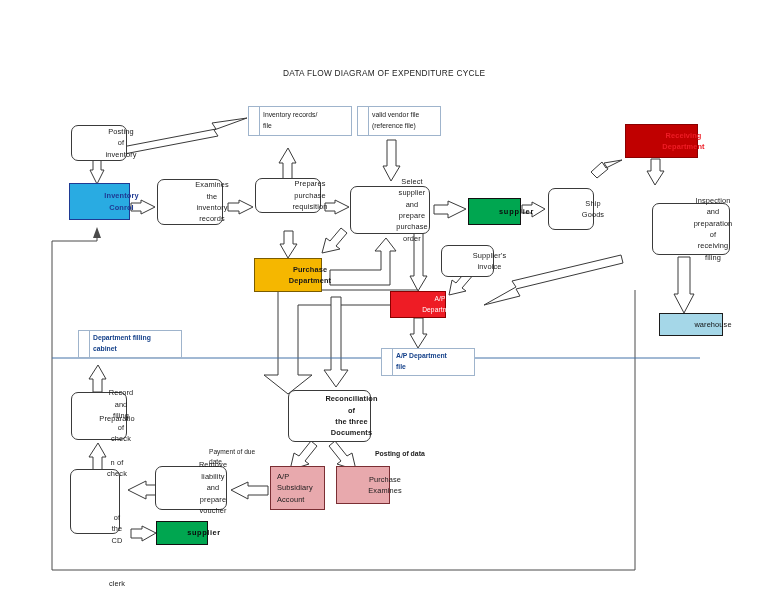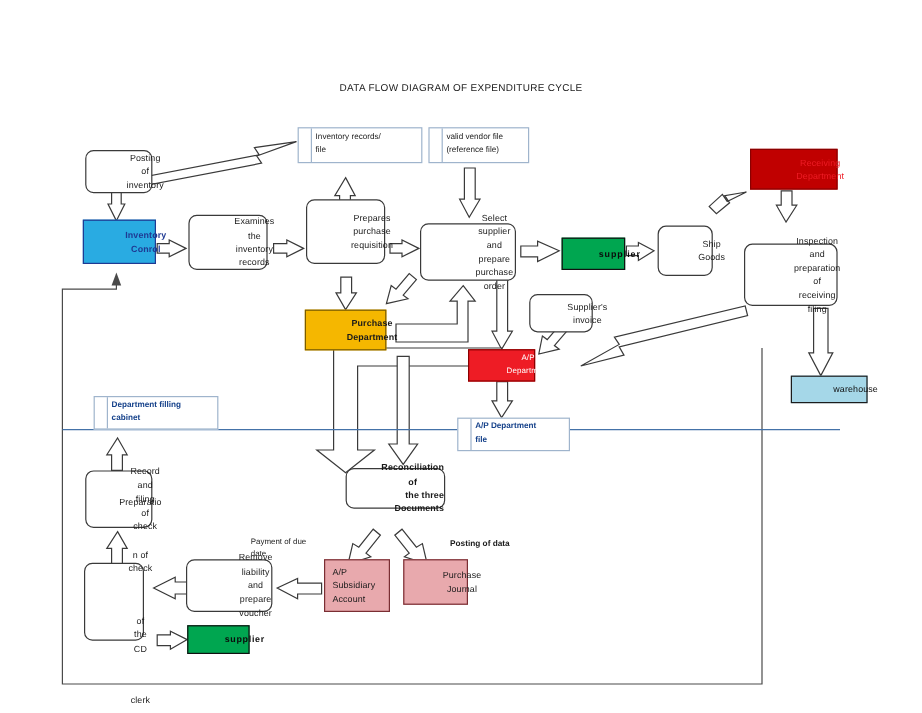--- a/index.html
+++ b/index.html
@@ -147,21 +147,21 @@
     <div>Inventory</div>
     <div>Conrol</div>
   </div>
 
   <div class="node proc" style="left:157px;top:179px;width:66px;height:46px;">
     <div>Examines the</div>
     <div>inventory</div>
     <div>records</div>
   </div>
 
-  <div class="node proc" style="left:255px;top:166px;width:66px;height:54px;">
+  <div class="node proc" style="left:255px;top:178px;width:66px;height:35px;">
     <div>Prepares</div>
     <div>purchase</div>
     <div>requisition</div>
   </div>
 
   <div class="node proc" style="left:350px;top:186px;width:80px;height:48px;">
     <div>Select supplier</div>
     <div>and prepare</div>
     <div>purchase order</div>
   </div>
@@ -170,26 +170,26 @@
        background:#00a650;border-color:#111;color:#0b0b0b;font-weight:bold;letter-spacing:.8px;">
     <div>supplier</div>
   </div>
 
   <div class="node proc" style="left:548px;top:188px;width:44px;height:42px;">
     <div>Ship</div>
     <div>Goods</div>
   </div>
 
   <div class="node rect" style="left:625px;top:124px;width:73px;height:34px;
-       background:#c00000;border-color:#8a0000;color:#ee1c25;font-weight:normal;">
+       background:#c00000;border-color:#8a0000;color:#ee1c25;font-weight:bold;">
     <div>Receiving</div>
     <div>Department</div>
   </div>
 
-  <div class="node proc" style="left:620px;top:203px;width:78px;height:52px;">
+  <div class="node proc" style="left:652px;top:203px;width:78px;height:52px;">
     <div>Inspection and</div>
     <div>preparation of</div>
     <div>receiving filing</div>
   </div>
 
   <div class="node rect" style="left:659px;top:313px;width:64px;height:23px;
        background:#a5d7e8;border-color:#1c1c1c;color:#111;text-align:center;">
     <div>warehouse</div>
   </div>
 
@@ -203,21 +203,21 @@
     <div>Supplier's</div>
     <div>invoice</div>
   </div>
 
   <div class="node rect" style="left:390px;top:291px;width:56px;height:27px;
        background:#ee1c25;border-color:#8a0000;color:#ffffff;font-size:6.6px;">
     <div>A/P</div>
     <div>Department</div>
   </div>
 
-  <div class="node proc" style="left:288px;top:390px;width:83px;height:34px;font-weight:bold;align-items:flex-end;">
+  <div class="node proc" style="left:288px;top:390px;width:83px;height:52px;font-weight:bold;">
     <div>Reconciliation of</div>
     <div>the three</div>
     <div>Documents</div>
   </div>
 
   <div class="node proc" style="left:71px;top:392px;width:56px;height:48px;">
     <div>Record</div>
     <div>and filing</div>
     <div>of check</div>
   </div>
@@ -238,21 +238,21 @@
   <div class="node rect" style="left:270px;top:466px;width:55px;height:44px;
        background:#e8a9ad;border-color:#7a2e33;color:#1a1a1a;align-items:flex-start;padding-left:6px;text-align:left;">
     <div>A/P</div>
     <div>Subsidiary</div>
     <div>Account</div>
   </div>
 
   <div class="node rect" style="left:336px;top:466px;width:54px;height:38px;
        background:#e8a9ad;border-color:#7a2e33;color:#1a1a1a;">
     <div>Purchase</div>
-    <div>Journal</div>
+    <div>Examines</div>
   </div>
 
   <div class="node rect" style="left:156px;top:521px;width:52px;height:24px;
        background:#00a650;border-color:#111;color:#0b0b0b;font-weight:bold;letter-spacing:.6px;">
     <div>supplier</div>
   </div>
 
   <div class="lbl" style="left:209px;top:447px;width:70px;">
     <div>Payment of due</div>
     <div>date</div>

